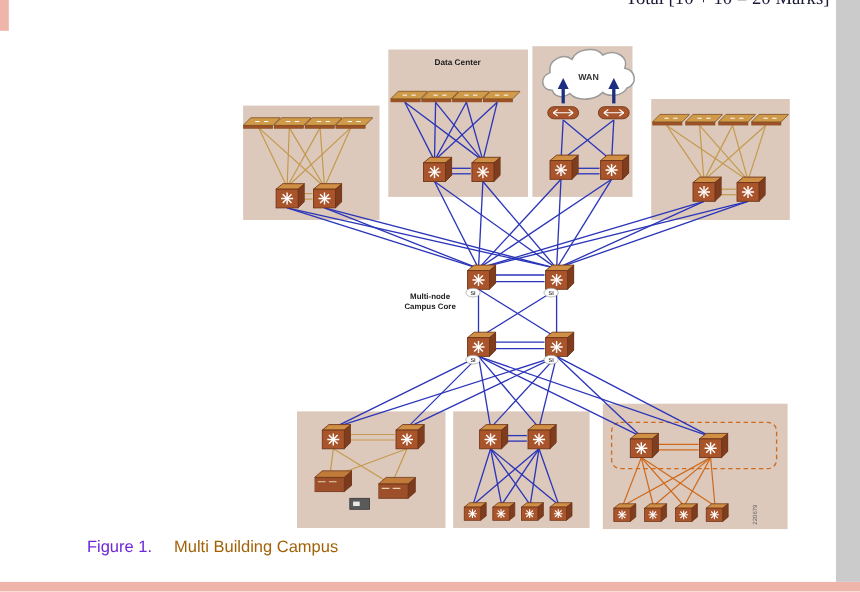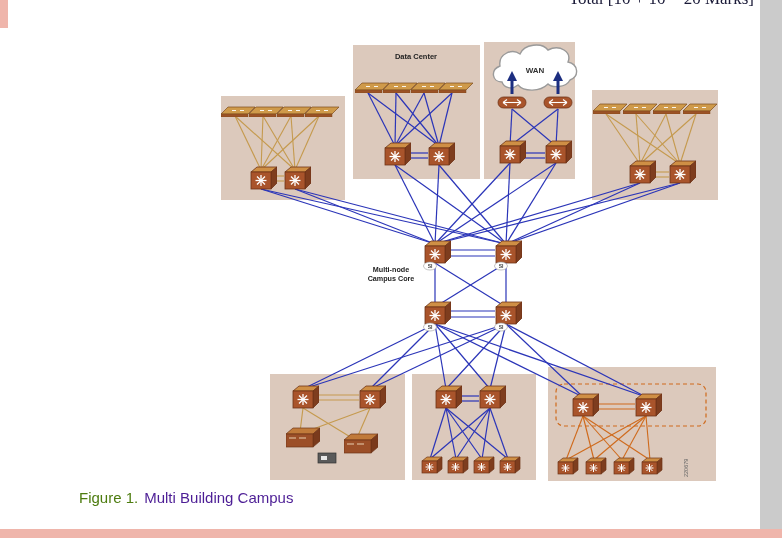--- a/index.html
+++ b/index.html
@@ -4,22 +4,22 @@
 <style>
   html,body{margin:0;padding:0;background:#fff;}
   .page{position:relative;width:782px;height:538px;background:#ffffff;overflow:hidden;
         font-family:"Liberation Sans",sans-serif;}
   .edge-left{position:absolute;left:0;top:0;width:8px;height:28px;background:#efb5ab;}
   .edge-bottom{position:absolute;left:0;top:529px;width:782px;height:9px;background:#efb5ab;}
   .margin-right{position:absolute;right:0;top:0;width:22px;height:529px;background:#cbcbcb;}
   .top-right-text{position:absolute;top:-11px;right:28px;white-space:nowrap;
         font-family:"Liberation Serif",serif;font-size:17px;color:#1a1a38;}
   .caption{position:absolute;left:79px;top:489px;font-size:15px;}
-  .caption .lbl{color:#4d7c0f;}
-  .caption .ttl{color:#4c1d95;margin-left:6px;}
+  .caption .lbl{color:#6d28d9;}
+  .caption .ttl{color:#a16207;margin-left:20px;}
   svg{position:absolute;left:0;top:0;}
   svg text{font-family:"Liberation Sans",sans-serif;}
 </style>
 </head>
 <body>
 
 <div class="page">
 
   <div class="edge-left"></div>
   <div class="edge-bottom"></div>

